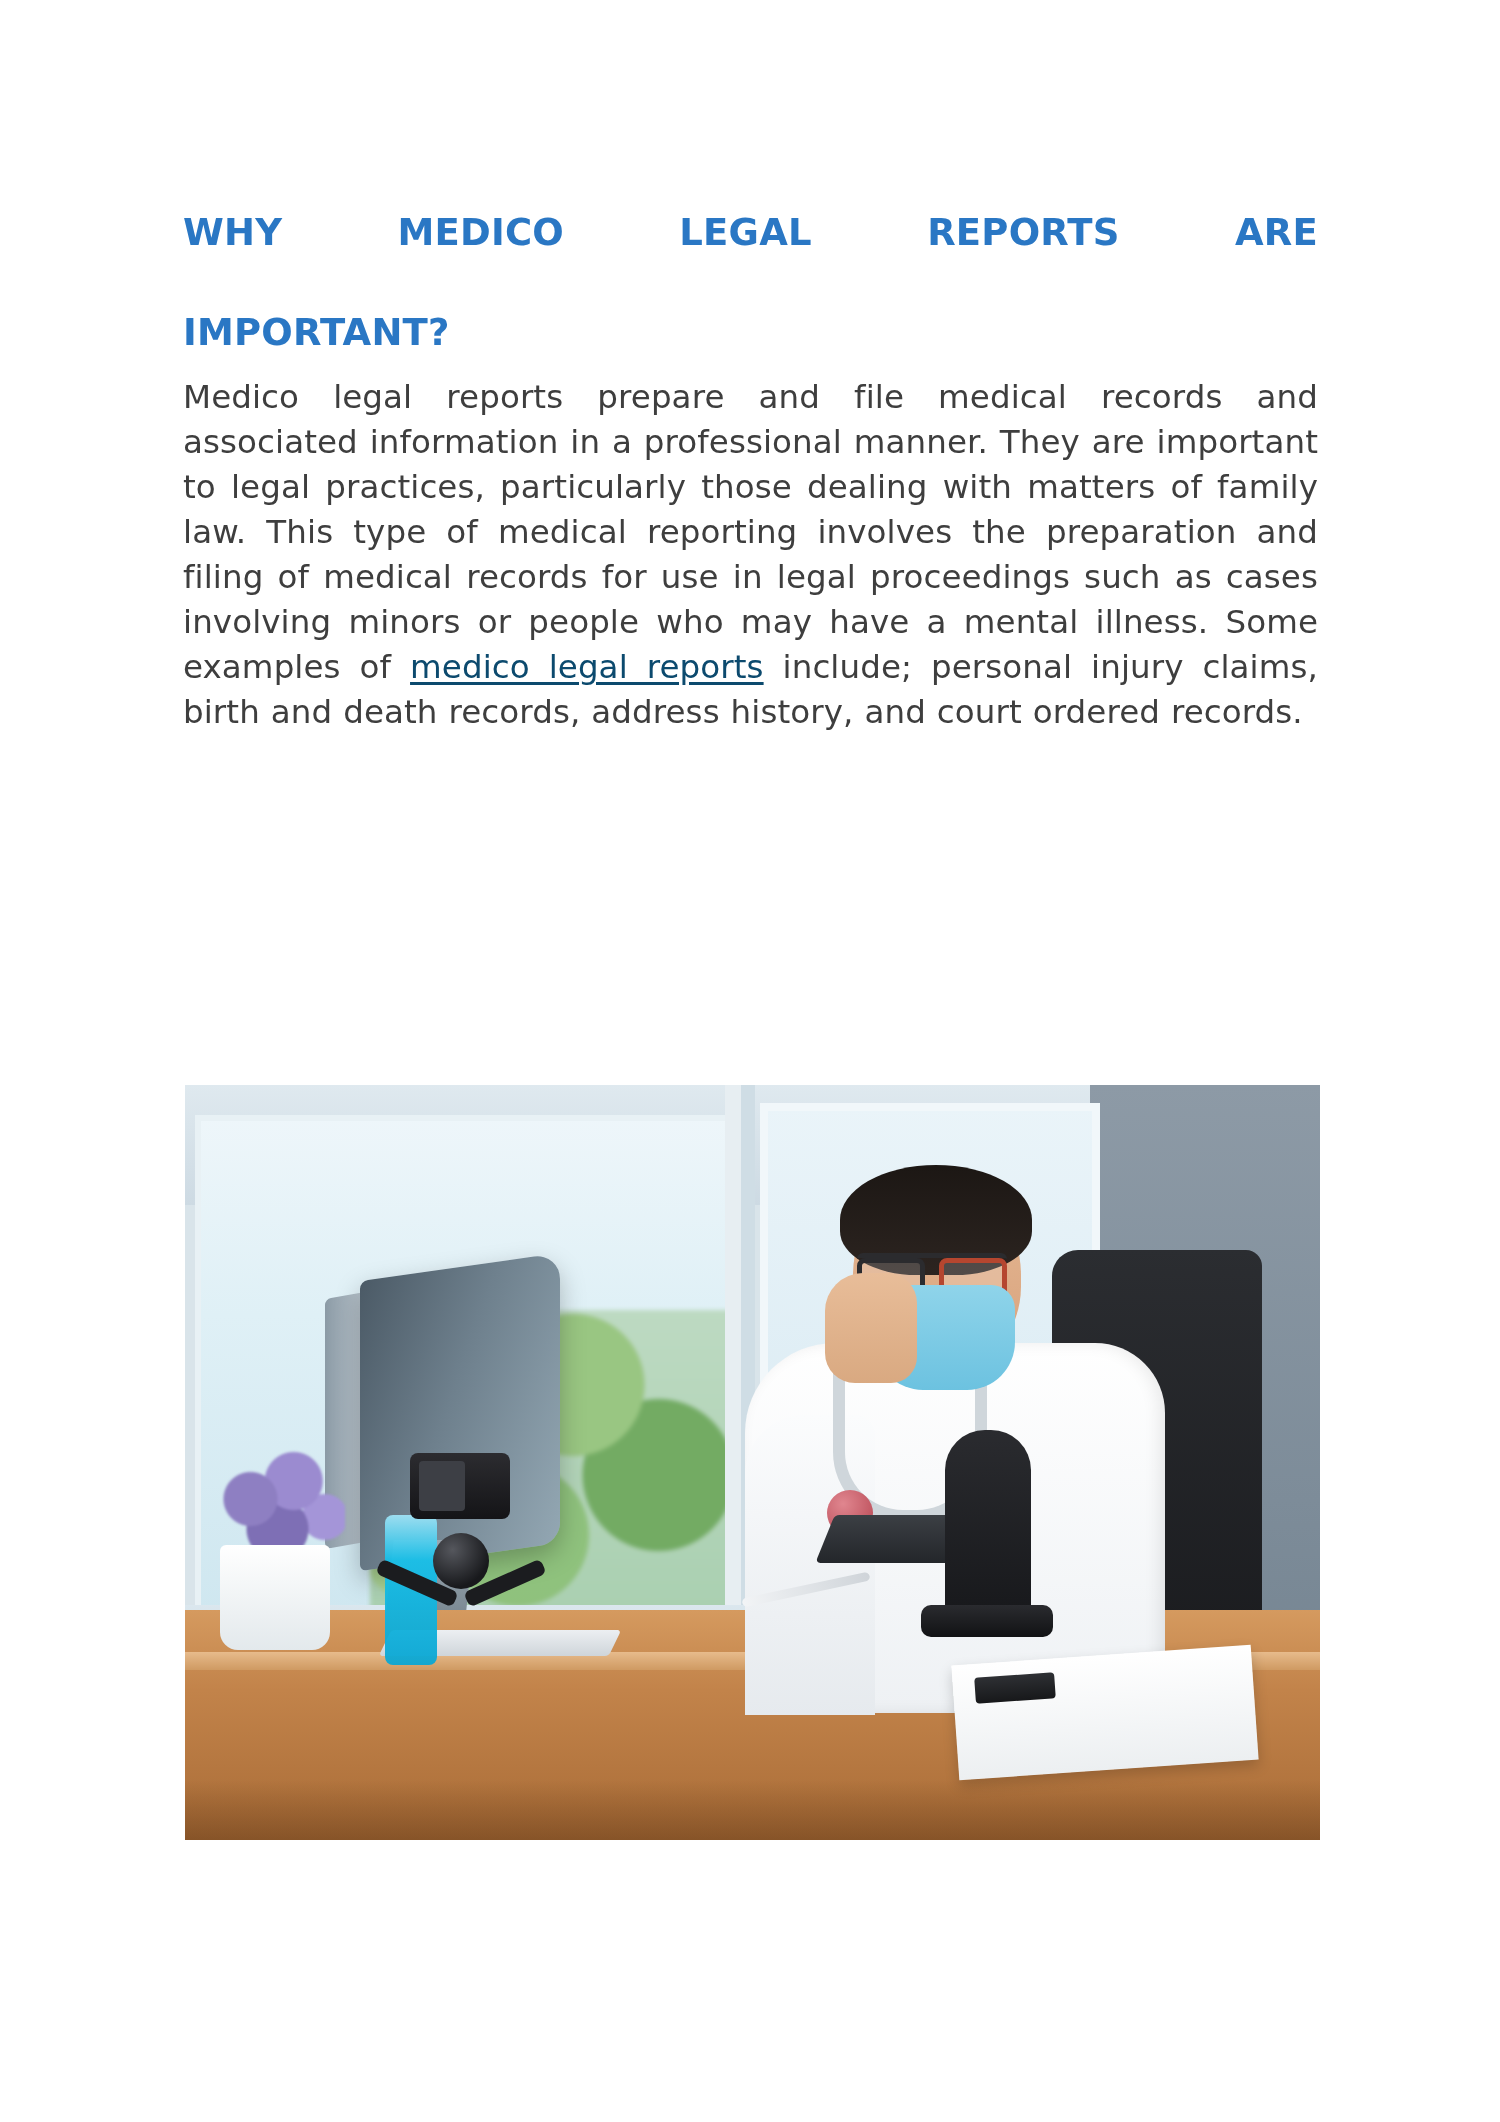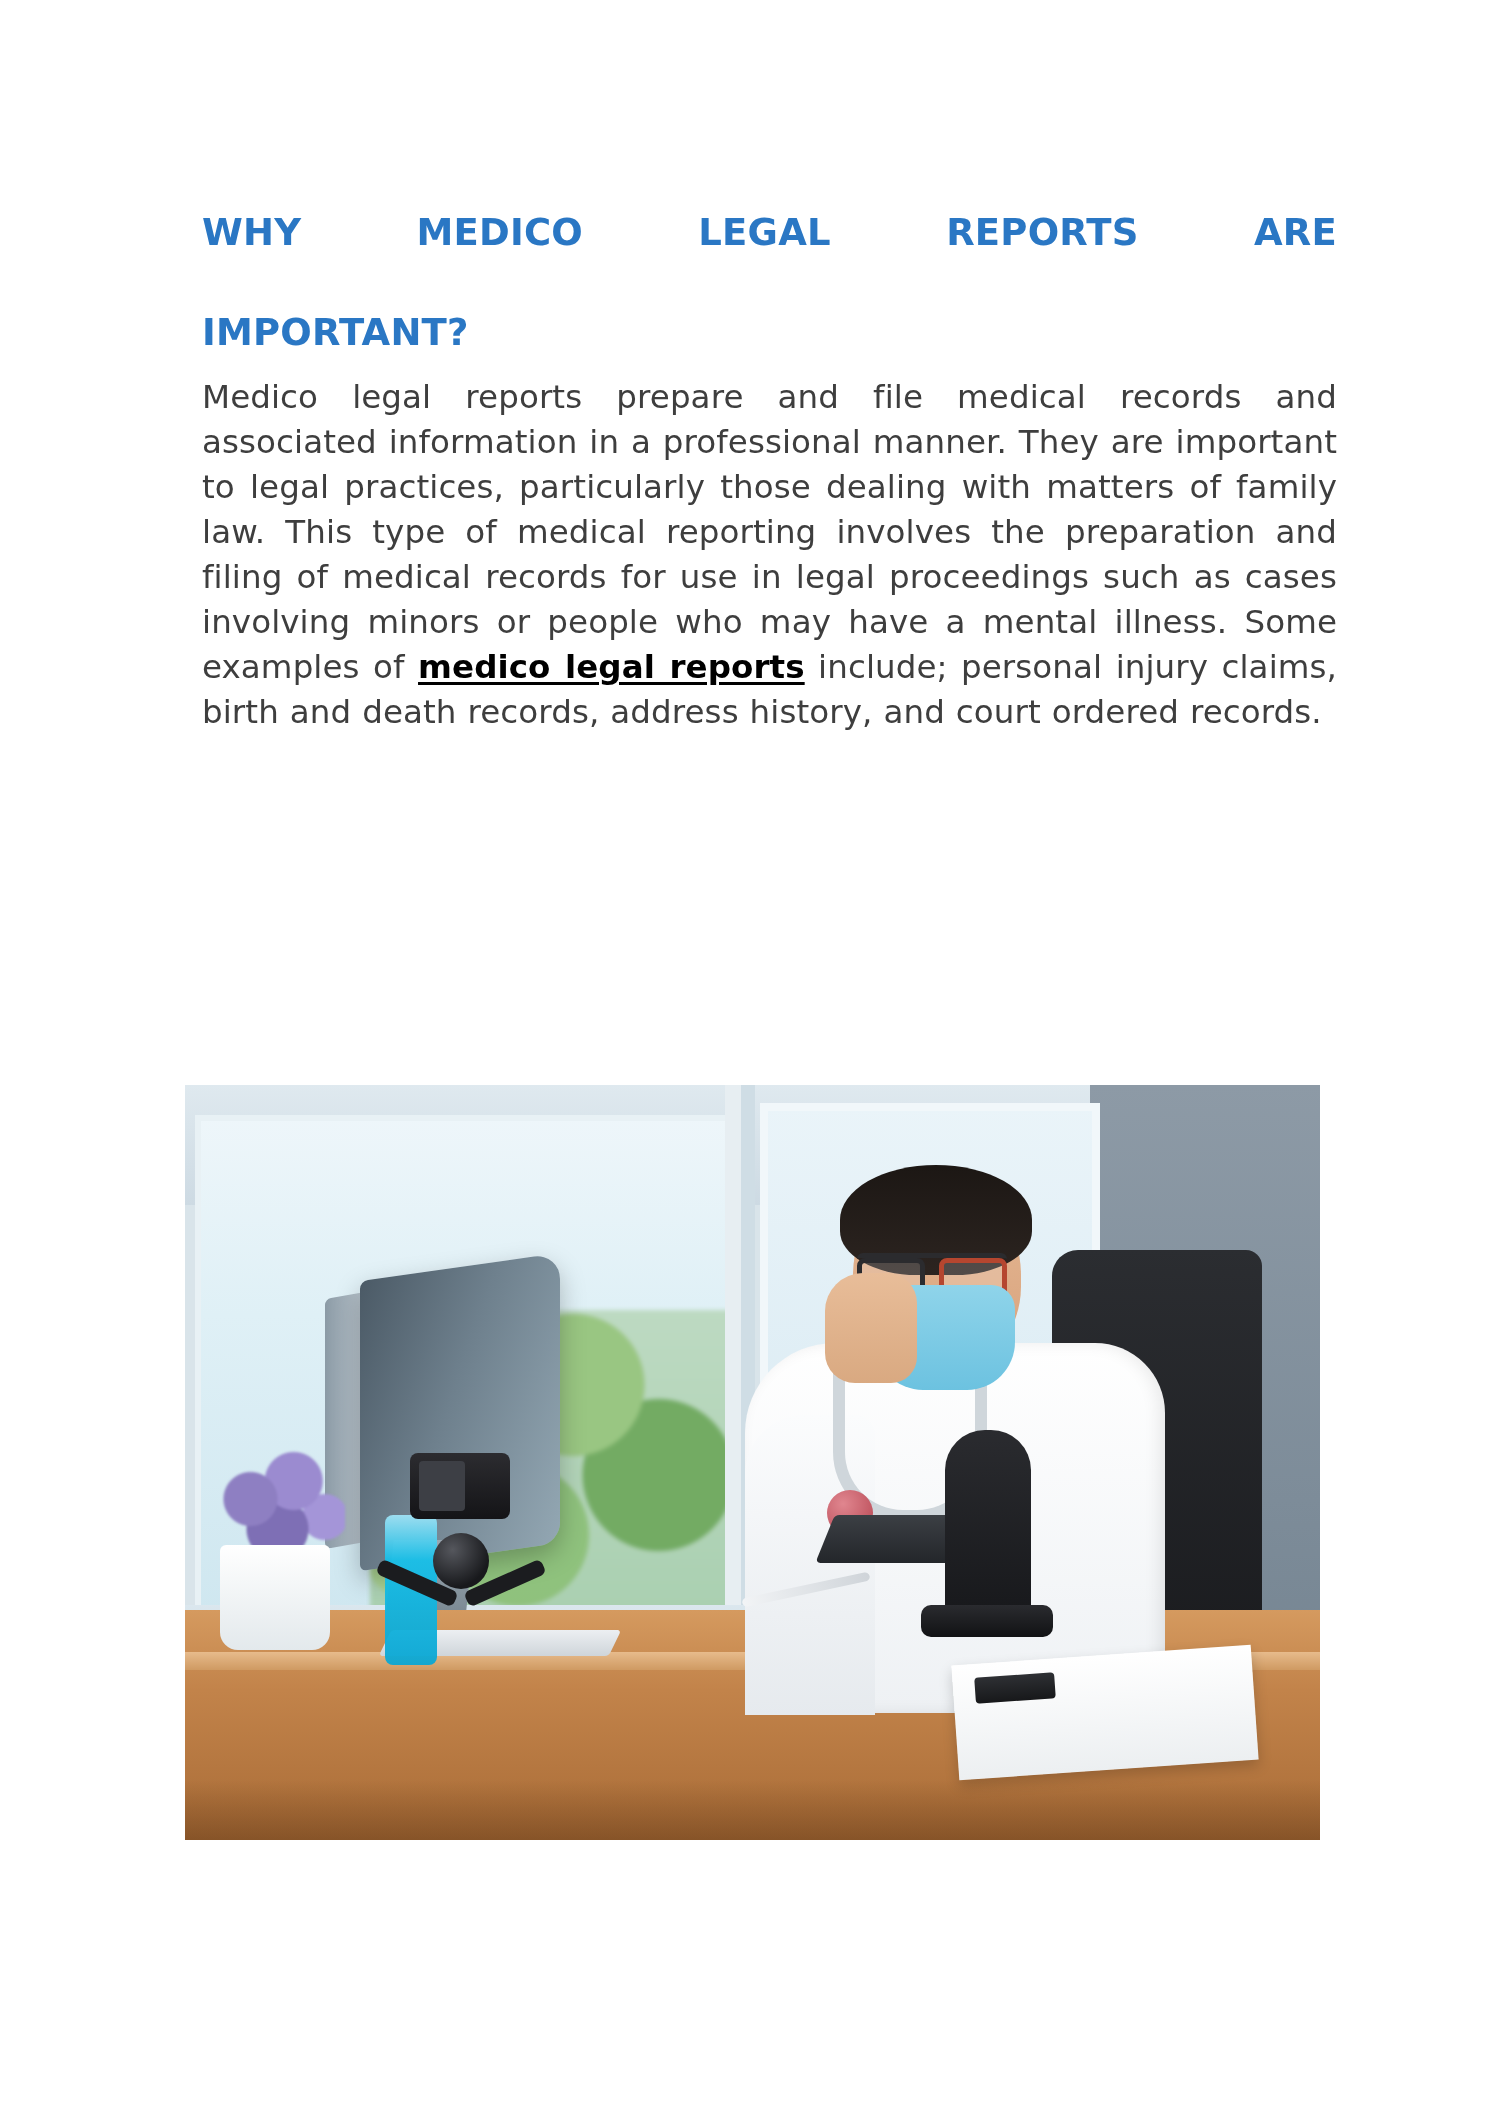--- a/index.html
+++ b/index.html
@@ -15,21 +15,21 @@
     overflow: hidden;
   }
   .page {
     position: relative;
     width: 1500px;
     height: 2122px;
     background: #ffffff;
   }
   .content {
     position: absolute;
-    left: 202px;
+    left: 183px;
     top: 205px;
     width: 1135px;
   }
   .doc-title {
     margin: 0 0 14px 0;
     font-family: "DejaVu Sans", sans-serif;
     font-size: 37px;
     line-height: 1.52;
     font-weight: bold;
     color: #2a77c4;
@@ -47,24 +47,23 @@
     margin: 0;
     font-size: 32.5px;
     line-height: 1.385;
     color: #3e3e3e;
     text-align: justify;
     text-align-last: left;
     letter-spacing: 0.1px;
     word-spacing: 0.5px;
   }
   .inline-link {
-    color: #000000;
+    color: #0c4a6e;
     text-decoration: underline;
     text-underline-offset: 4px;
-    font-weight: bold;
   }
   .figure {
     position: absolute;
     left: 185px;
     top: 1085px;
     width: 1135px;
     height: 755px;
     overflow: hidden;
     background: #d9e4ea;
   }

